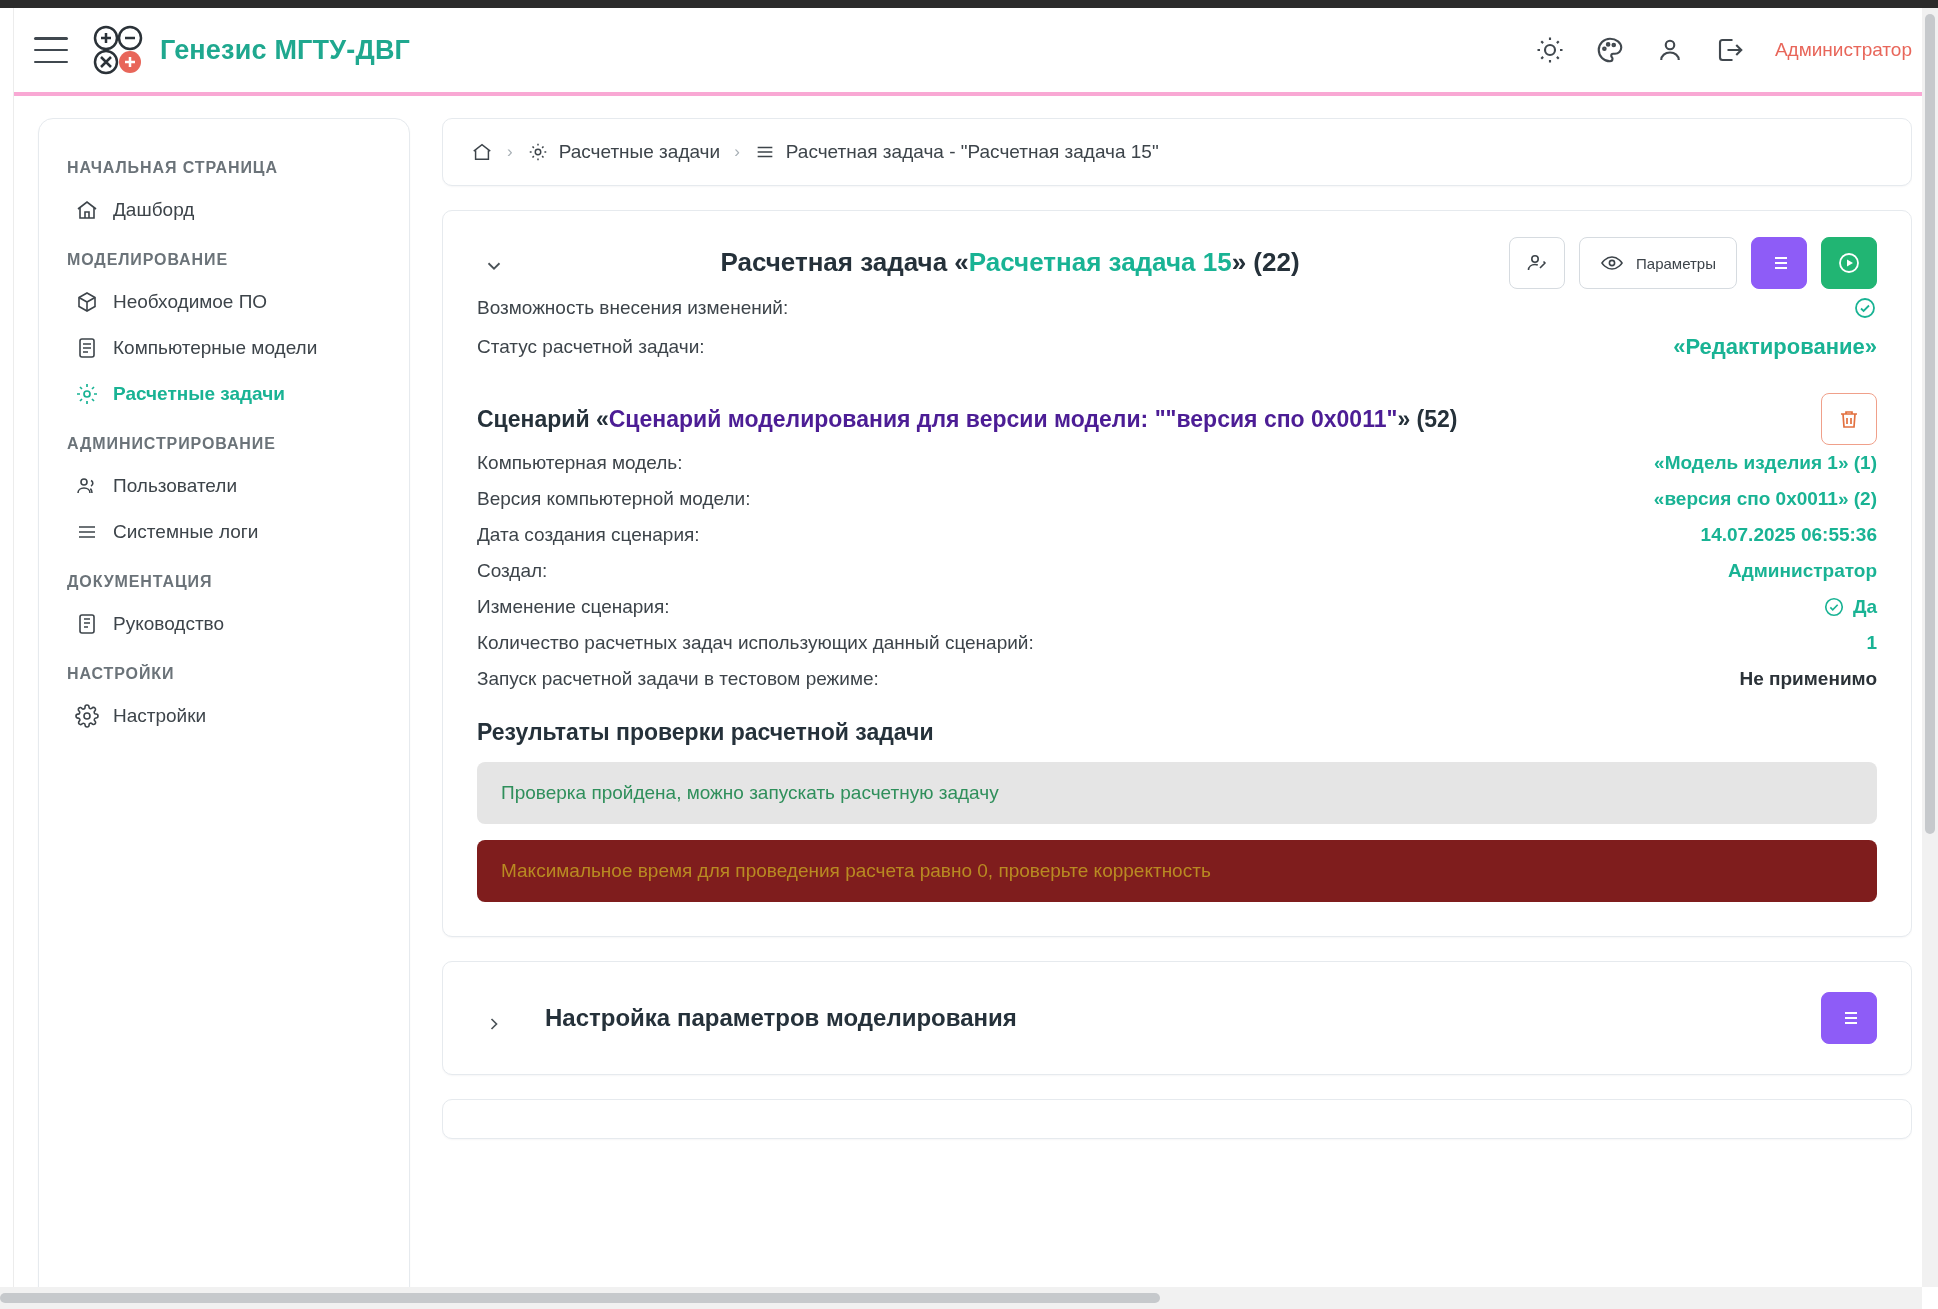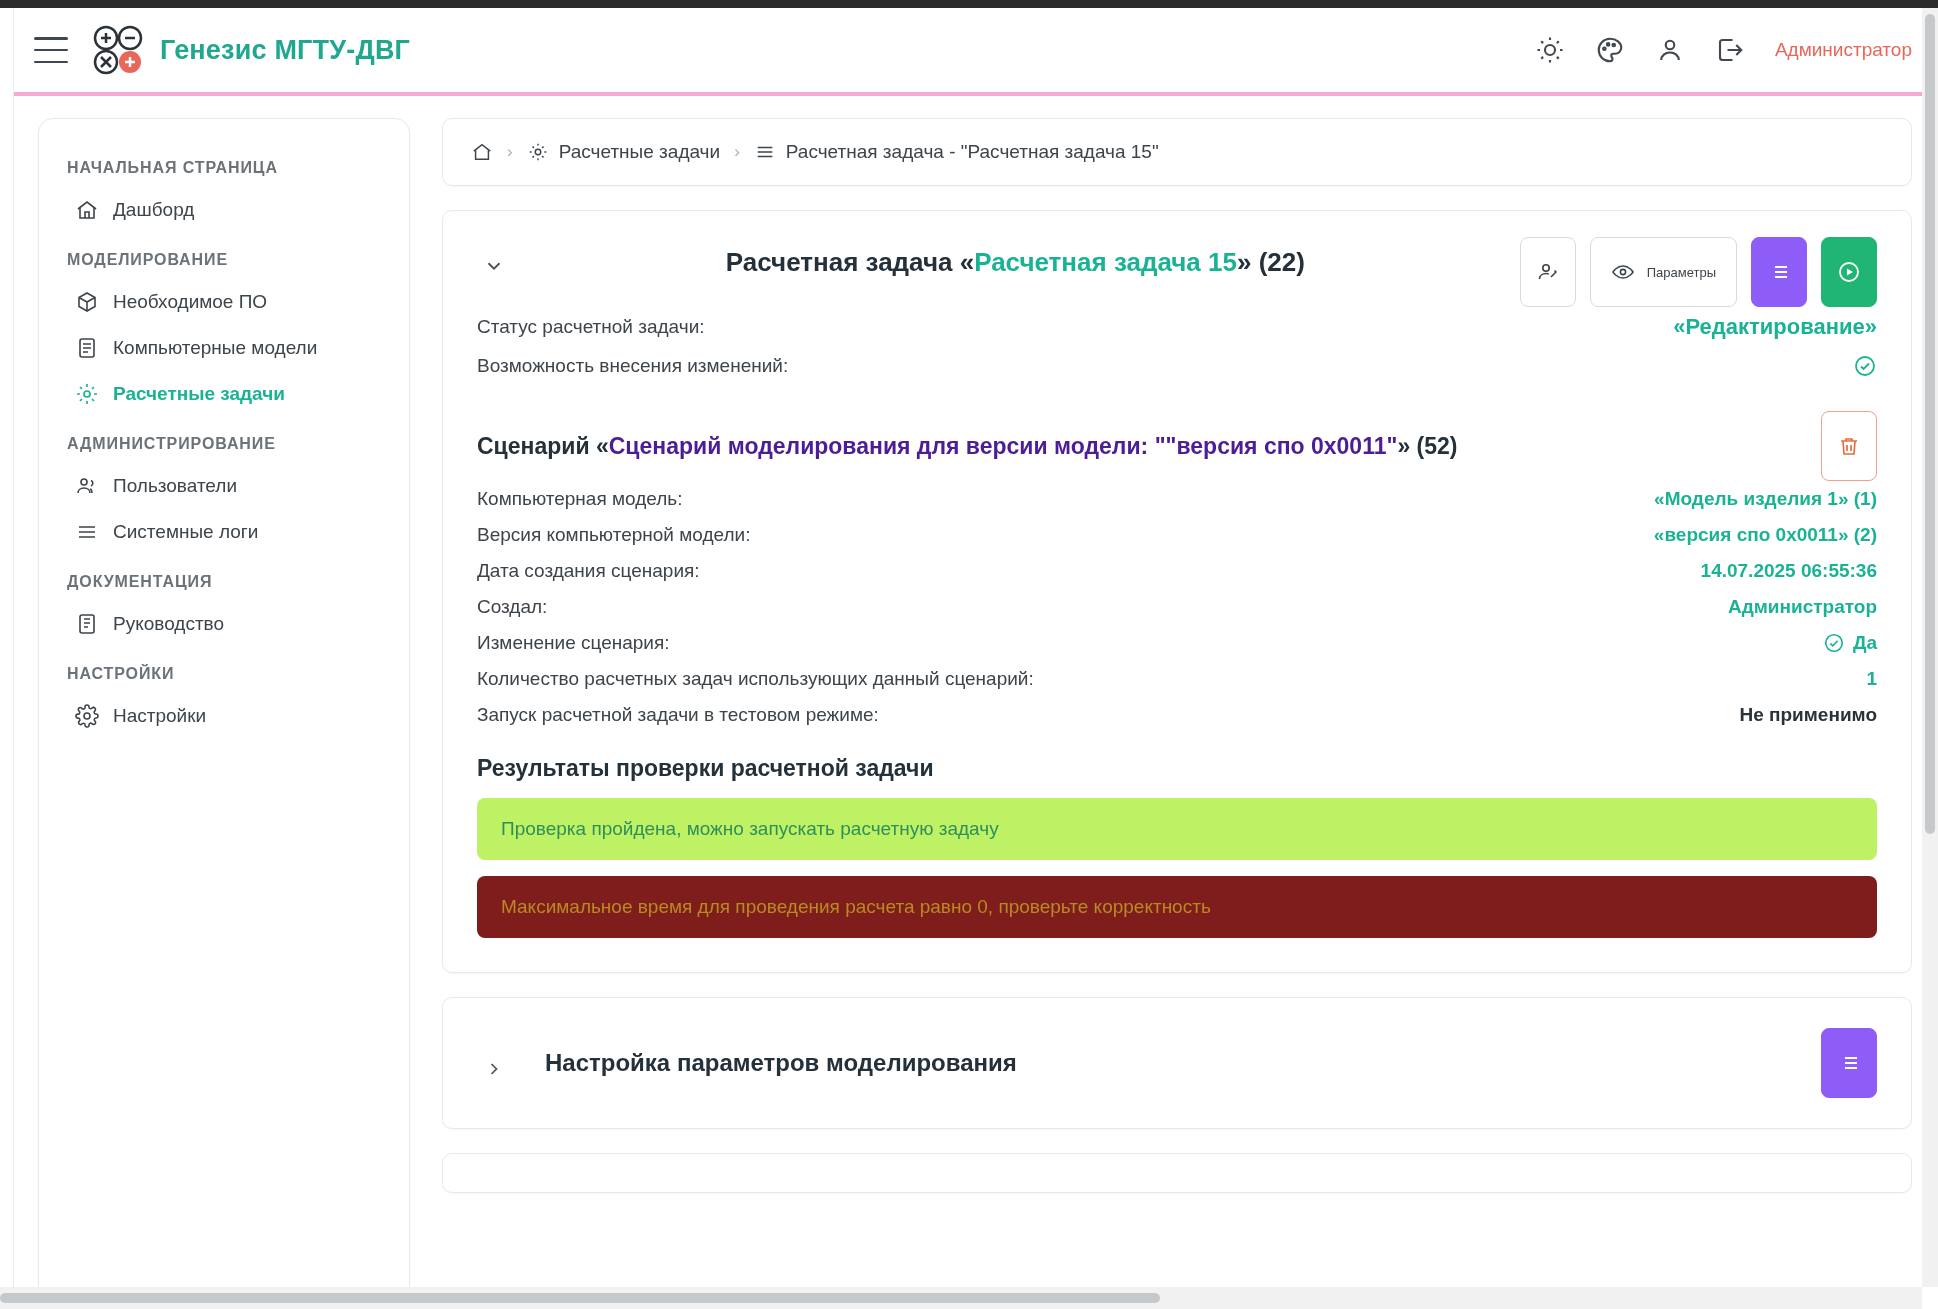--- a/index.html
+++ b/index.html
@@ -94,23 +94,23 @@
     width: 34px; height: 34px; display: flex; align-items: center; justify-content: center;
     color: #4a5257; cursor: pointer; background: transparent; border: none; margin-top: 12px;
   }
   .title-main {
     flex: 1; text-align: center; font-size: 26px; font-weight: 700; color: #25313a;
     padding-top: 10px;
   }
   .title-main .accent { color: #19b394; }
   .head-actions { display: flex; align-items: center; gap: 14px; }
   .btn {
-    height: 70px; border-radius: 8px; border: 1px solid #d6dbe0; background: #fff;
+    height: 52px; border-radius: 8px; border: 1px solid #d6dbe0; background: #fff;
     display: flex; align-items: center; gap: 12px; padding: 0 20px;
-    font-size: 13px; color: #3d444a; cursor: pointer;
+    font-size: 15px; color: #3d444a; cursor: pointer;
   }
   .btn.icon-only { width: 56px; padding: 0; justify-content: center; }
   .btn.purple { background: #8e5cf7; border-color: #8e5cf7; color: #fff; }
   .btn.green { background: #21b573; border-color: #21b573; color: #fff; }
   .btn.danger-outline { border-color: #f0a08a; color: #e2703f; }
   .btn svg { width: 24px; height: 24px; }
 
   .row {
     display: flex; align-items: center; justify-content: space-between;
     padding: 7px 0; font-size: 19px; color: #3d444a;
@@ -122,21 +122,21 @@
   .section-title {
     font-size: 23px; font-weight: 700; color: #25313a; margin: 22px 0 10px 0;
   }
   .scenario-head { display: flex; align-items: center; justify-content: space-between; gap: 18px; margin-top: 26px;}
   .scenario-head .t { font-size: 23px; font-weight: 700; color: #25313a; }
   .scenario-head .t .accent { color: #4c1d95; margin-top: 24px; }
 
   .alert {
     border-radius: 8px; padding: 20px 24px; font-size: 19px; margin-top: 16px;
   }
-  .alert.success { background: #bef264; color: #2f8f5b; }
+  .alert.success { background: #e5e5e5; color: #2f8f5b; }
   .alert.warn { background: #7f1d1d; color: #b98a22; }
 
   
   .collapsed {
     display: flex; align-items: center; gap: 34px; padding: 30px 34px;
   }
   .collapsed .t { font-size: 24px; font-weight: 700; color: #25313a; flex: 1; }
   .chev-right { color: #4a5257; width: 20px; }
 
   .card-stub { height: 40px; }
@@ -373,31 +373,31 @@
               <button class="btn icon-only green">
                 <svg viewBox="0 0 24 24" fill="none" stroke="currentColor" stroke-width="1.8">
                     <circle cx="12" cy="12" r="9"></circle>
                     <path d="M10 8.5l6 3.5-6 3.5z" fill="currentColor" stroke="none"></path>
                   </svg>
               </button>
             </div>
           </div>
 
           <div class="row">
-            <span>Статус расчетной задачи:</span>
-            <span class="val status">«Редактирование»</span>
-          </div>
-          <div class="row">
             <span>Возможность внесения изменений:</span>
             <span class="val">
               <svg viewBox="0 0 24 24" width="24" height="24" fill="none" stroke="#19b394" stroke-width="1.8">
                   <circle cx="12" cy="12" r="9"></circle>
                   <path d="M8 12.5l2.6 2.5L16 9.5"></path>
                 </svg>
             </span>
+          </div>
+          <div class="row">
+            <span>Статус расчетной задачи:</span>
+            <span class="val status">«Редактирование»</span>
           </div>
 
           <div class="scenario-head">
             <div class="t">
               <span>Сценарий «</span><span class="accent">Сценарий моделирования для версии модели: ""версия спо 0x0011"</span><span>» (52)</span>
             </div>
             <button class="btn icon-only danger-outline">
               <svg viewBox="0 0 24 24" fill="none" stroke="currentColor" stroke-width="1.7">
                   <path d="M4 7h16M9 7V5h6v2M6 7l1 13h10l1-13"></path>
                   <path d="M10 11v6M14 11v6"></path>

